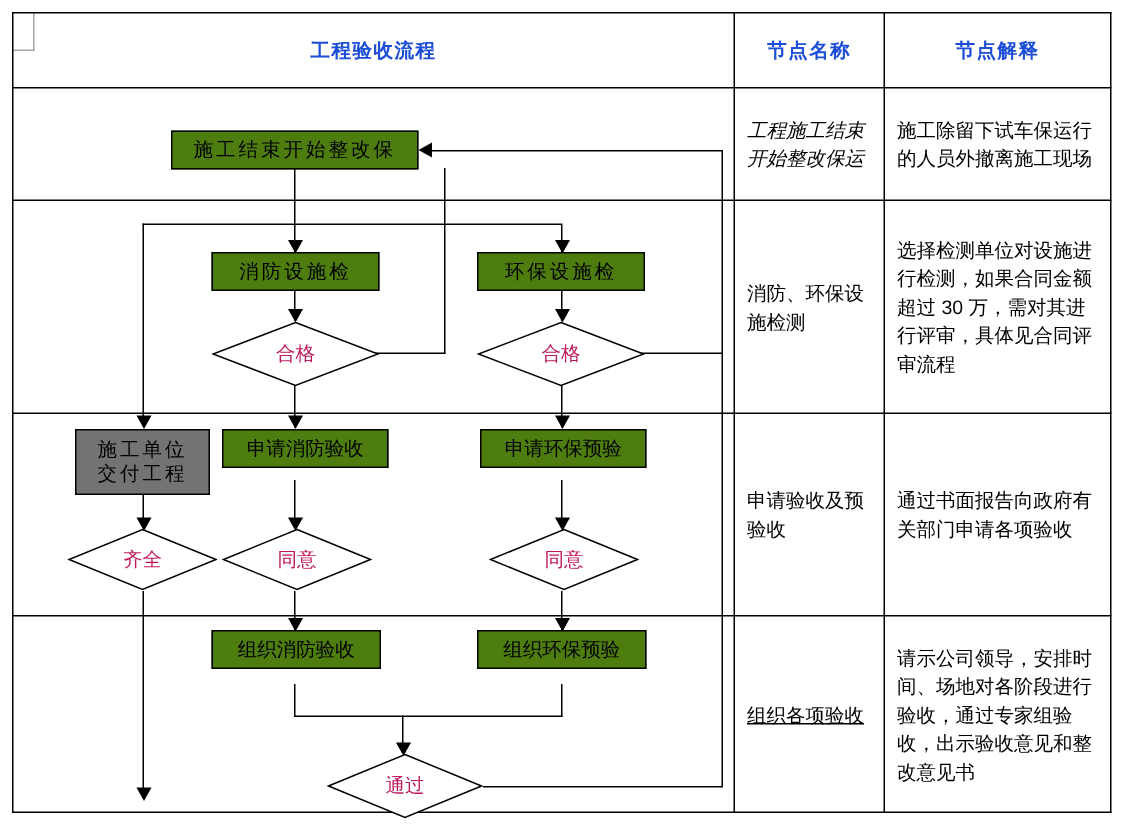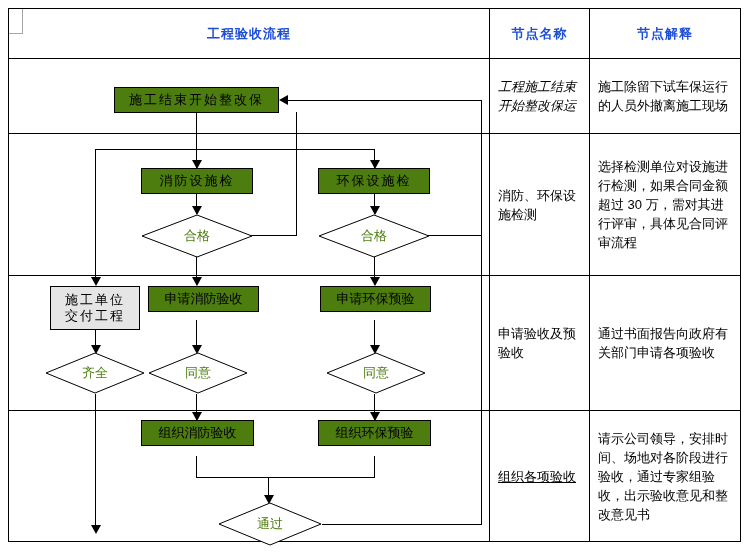--- a/index.html
+++ b/index.html
@@ -19,29 +19,29 @@
   .cell{position:absolute;display:flex;align-items:center;font-size:13px;color:#000;
         line-height:19px;box-sizing:border-box;}
   .cell-name{padding:0 8px;}
   .cell-desc{padding:0 8px;}
 
   
   .node{position:absolute;box-sizing:border-box;border:1px solid #000;
         display:flex;align-items:center;justify-content:center;text-align:center;
         font-size:13px;color:#000;line-height:16px;}
   .node.gray{background:#4d7c0f;}
-  .node.white{background:#e5e5e5;}
+  .node.white{background:#737373;}
   .node.wide-sp{letter-spacing:2px;}
 
   
   .diamond{position:absolute;}
   .diamond svg{display:block;}
   .diamond .dlabel{position:absolute;left:0;top:0;width:100%;height:100%;
         display:flex;align-items:center;justify-content:center;
-        font-size:13px;color:#4d7c0f;pointer-events:none;}
+        font-size:13px;color:#be185d;pointer-events:none;}
 
   
   .conn{position:absolute;background:#000;}
   .conn.v{width:1px;}
   .conn.h{height:1px;}
   .arrow{position:absolute;width:0;height:0;}
   .arrow.down{border-left:5px solid transparent;border-right:5px solid transparent;border-top:9px solid #000;}
   .arrow.left{border-top:5px solid transparent;border-bottom:5px solid transparent;border-right:9px solid #000;}
 
   

